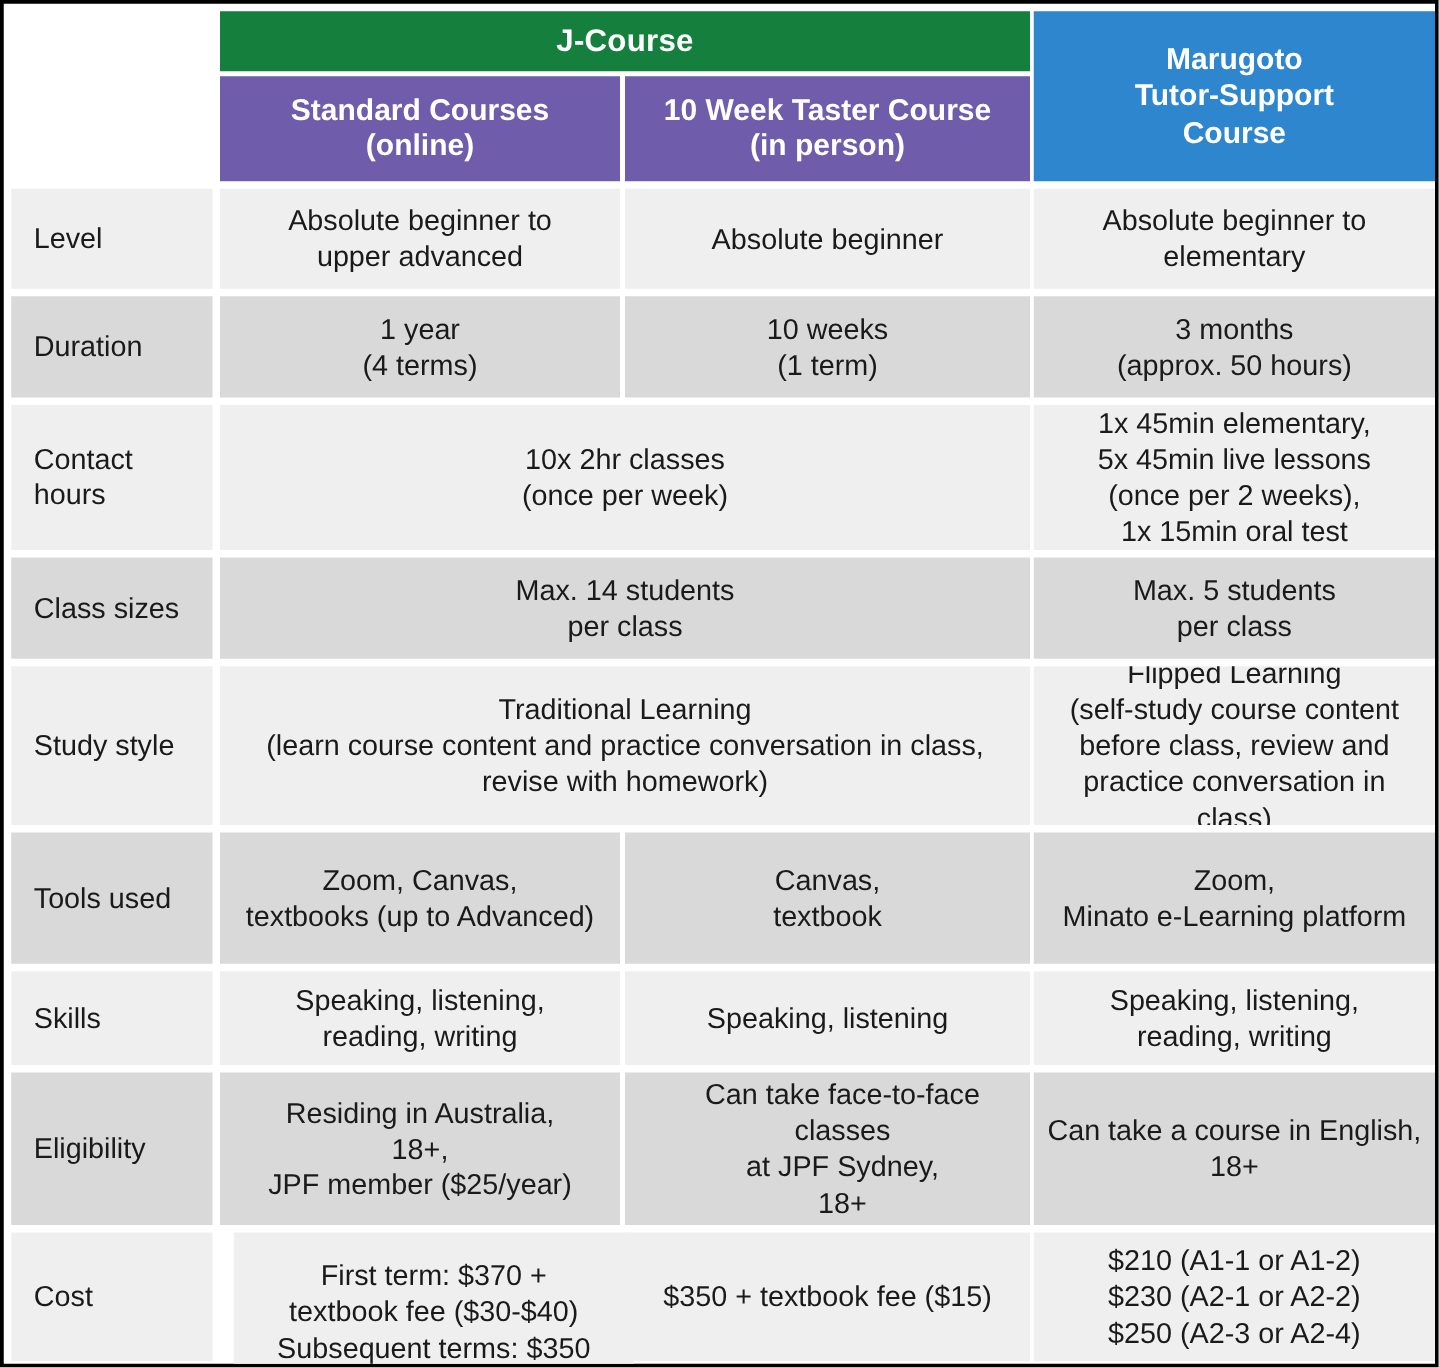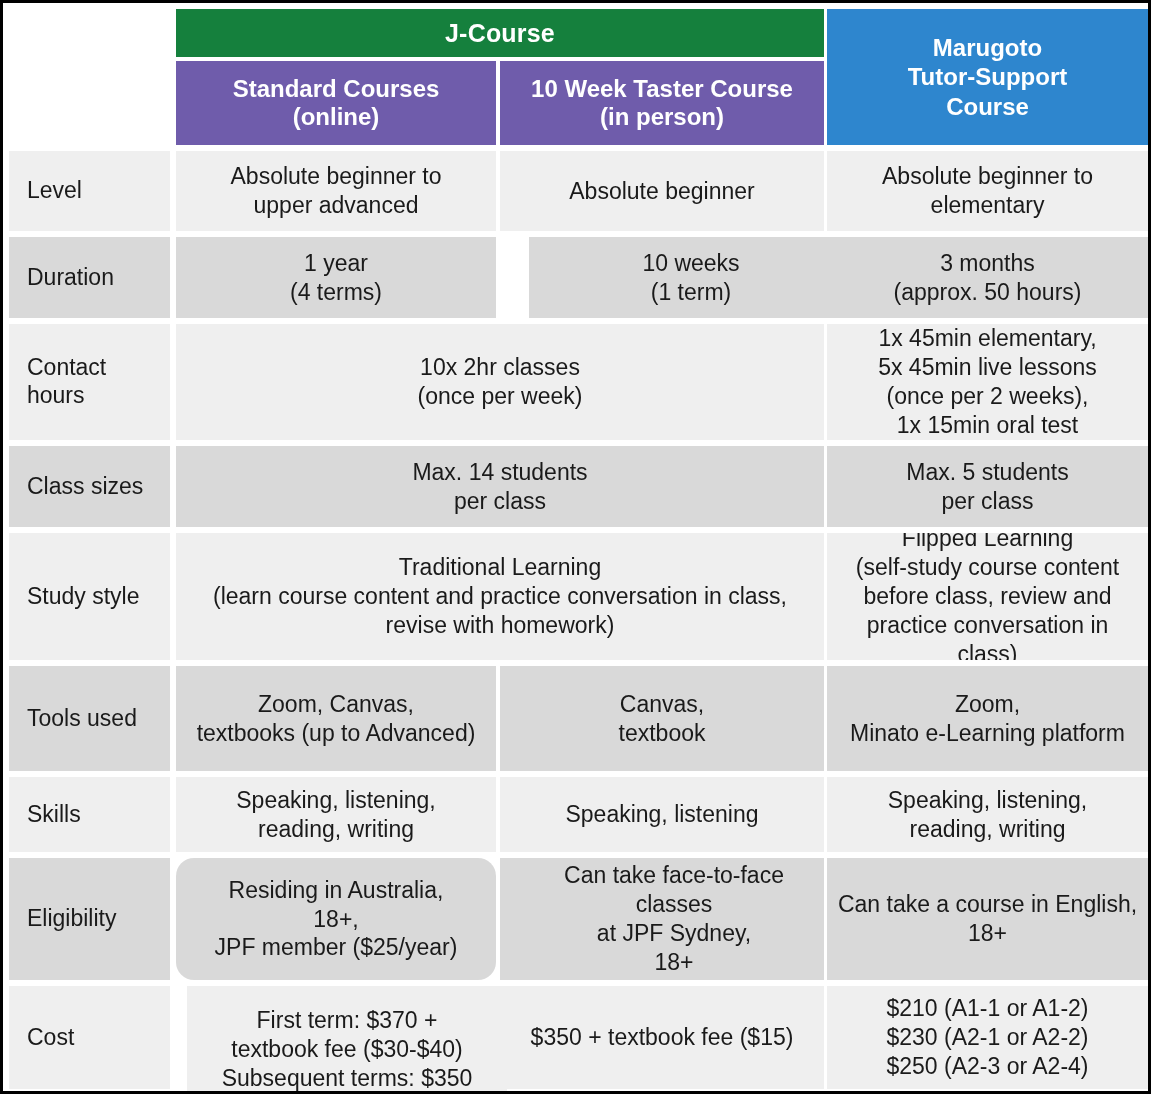--- a/index.html
+++ b/index.html
@@ -136,21 +136,21 @@
         <span class="line">Absolute beginner to</span>
         <span class="line">elementary</span>
       </div>
       <div class="cell rowlabel band-dark" style="left: 6px; top: 234px; width: 161px; height: 81px;">
         <span class="line">Duration</span>
       </div>
       <div class="cell datacell band-dark" style="left: 173px; top: 234px; width: 320px; height: 81px;">
         <span class="line">1 year</span>
         <span class="line">(4 terms)</span>
       </div>
-      <div class="cell datacell band-dark" style="left: 497px; top: 234px; width: 324px; height: 81px; margin-left: 29px;">
+      <div class="cell datacell band-dark" style="left: 497px; top: 234px; width: 324px; height: 81px;">
         <span class="line">10 weeks</span>
         <span class="line">(1 term)</span>
       </div>
       <div class="cell datacell band-dark" style="left: 824px; top: 234px; width: 321px; height: 81px;">
         <span class="line">3 months</span>
         <span class="line">(approx. 50 hours)</span>
       </div>
       <div class="cell rowlabel band-light" style="left: 6px; top: 321px; width: 161px; height: 116px;">
         <span class="line">Contact</span>
         <span class="line">hours</span>
@@ -215,21 +215,21 @@
       <div class="cell datacell band-light" style="left: 497px; top: 774px; width: 324px; height: 75px;">
         <span class="line">Speaking, listening</span>
       </div>
       <div class="cell datacell band-light" style="left: 824px; top: 774px; width: 321px; height: 75px;">
         <span class="line">Speaking, listening,</span>
         <span class="line">reading, writing</span>
       </div>
       <div class="cell rowlabel band-dark" style="left: 6px; top: 855px; width: 161px; height: 122px;">
         <span class="line">Eligibility</span>
       </div>
-      <div class="cell datacell band-dark" style="left: 173px; top: 855px; width: 320px; height: 122px; border-radius: 18px;">
+      <div class="cell datacell band-dark" style="left: 173px; top: 855px; width: 320px; height: 122px;">
         <span class="line">Residing in Australia,</span>
         <span class="line">18+,</span>
         <span class="line">JPF member ($25/year)</span>
       </div>
       <div class="cell datacell band-dark" style="left: 497px; top: 855px; width: 324px; height: 122px; padding-left: 34px;">
         <span class="line">Can take face-to-face classes</span>
         <span class="line">at JPF Sydney,</span>
         <span class="line">18+</span>
       </div>
       <div class="cell datacell band-dark" style="left: 824px; top: 855px; width: 321px; height: 122px;">

